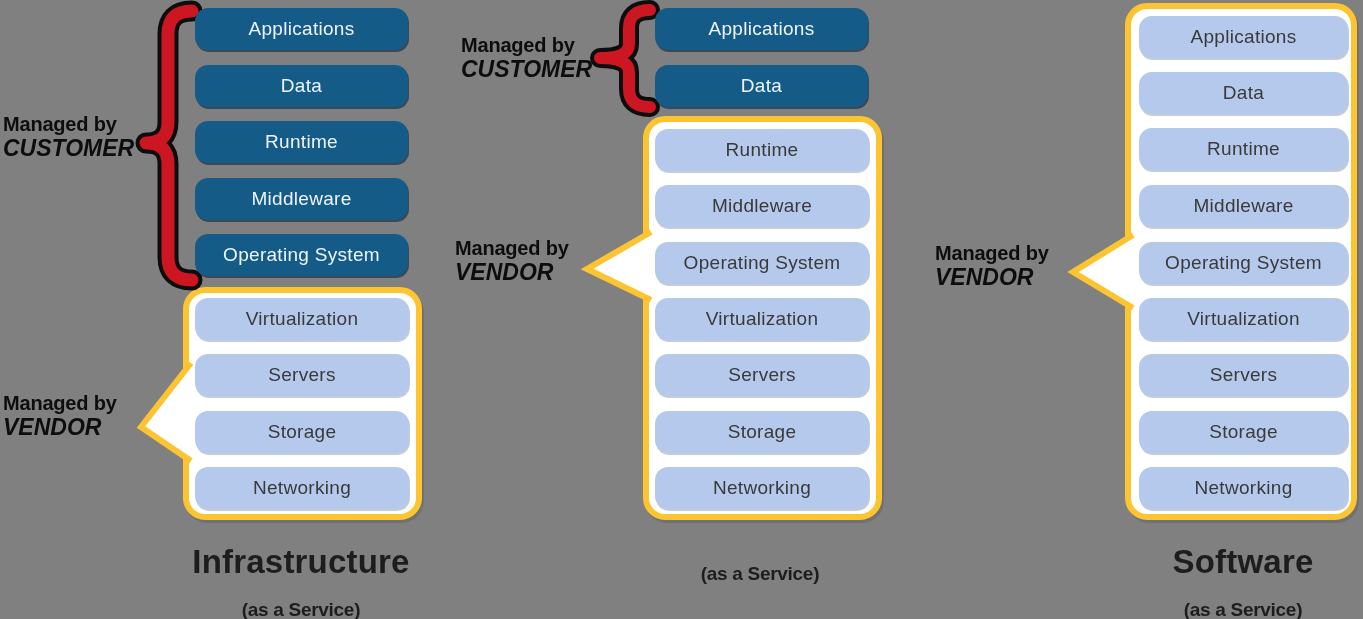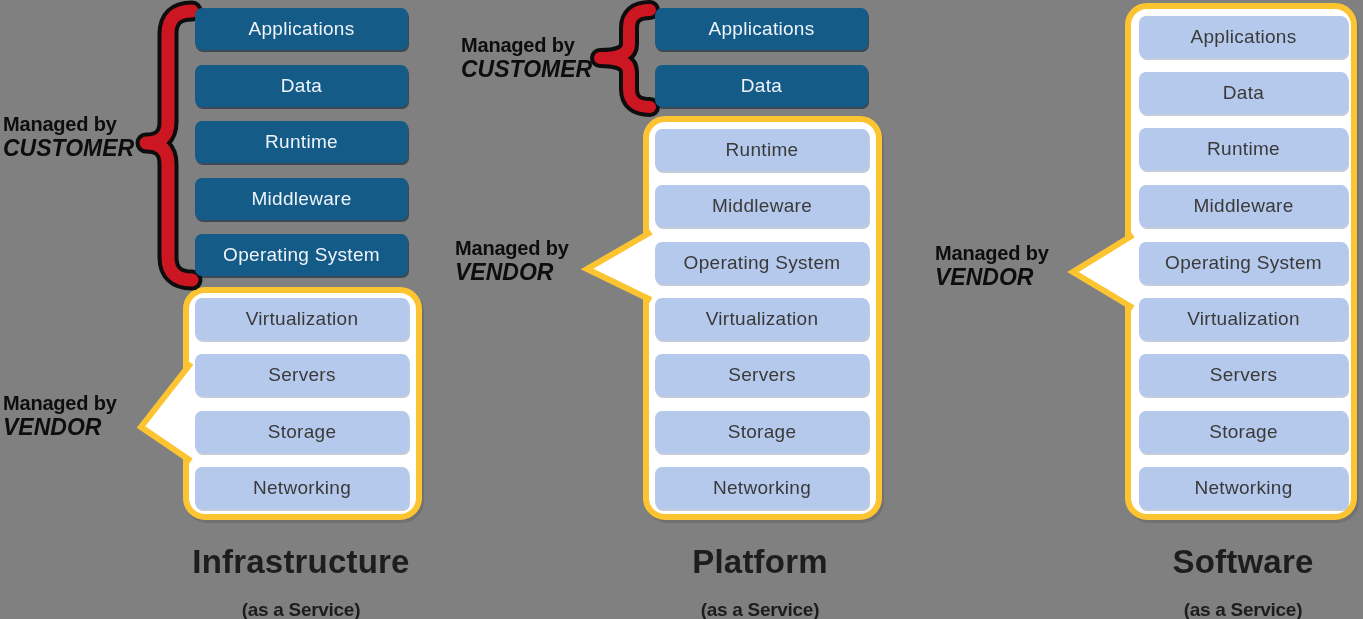--- a/index.html
+++ b/index.html
@@ -5,21 +5,21 @@
   html,body{margin:0;padding:0;}
   body{
     width:1363px;height:619px;position:relative;overflow:hidden;
     background:#808080;
     font-family:"Liberation Sans","DejaVu Sans",sans-serif;
   }
   .stage{position:absolute;inset:0;}
 
   
   .layer{
-    position:absolute;height:42px;border-radius:7px;
+    position:absolute;height:42px;border-radius:13px;
     display:flex;align-items:center;justify-content:center;
     font-size:19px;letter-spacing:.3px;z-index:3;white-space:nowrap;
   }
   .layer.customer{
     background:#145b87;color:#eef4f9;
     box-shadow:1px 2px 0 rgba(5,25,45,.55);
   }
   .layer.vendor{
     background:#b5c9ec;color:#3a3a3a;
     box-shadow:1px 2px 0 rgba(125,140,170,.45);
@@ -120,21 +120,20 @@
 
     <div class="layer vendor" style="left:655px;top:129px;width:214px">Runtime</div>
     <div class="layer vendor" style="left:655px;top:185px;width:214px">Middleware</div>
     <div class="layer vendor" style="left:655px;top:242px;width:214px">Operating System</div>
     <div class="layer vendor" style="left:655px;top:298px;width:214px">Virtualization</div>
     <div class="layer vendor" style="left:655px;top:354px;width:214px">Servers</div>
     <div class="layer vendor" style="left:655px;top:411px;width:214px">Storage</div>
     <div class="layer vendor" style="left:655px;top:467px;width:214px">Networking</div>
 
     <div class="title-block" style="left:610px">
-      <div class="col-title">Platform</div>
       <div class="col-subtitle">(as a Service)</div>
     </div>
   </div>
 
   <div>
 
     <div class="bubble" style="left:1125px;top:3px;width:232px;height:517px"></div>
     <svg class="tail" style="left:1067px;top:231px" width="66" height="80" viewBox="0 0 66 80">
       <path d="M66,4 L6,41 L66,77" fill="#ffffff" stroke="#fdc431" stroke-width="6" stroke-linejoin="miter"></path>
     </svg>

